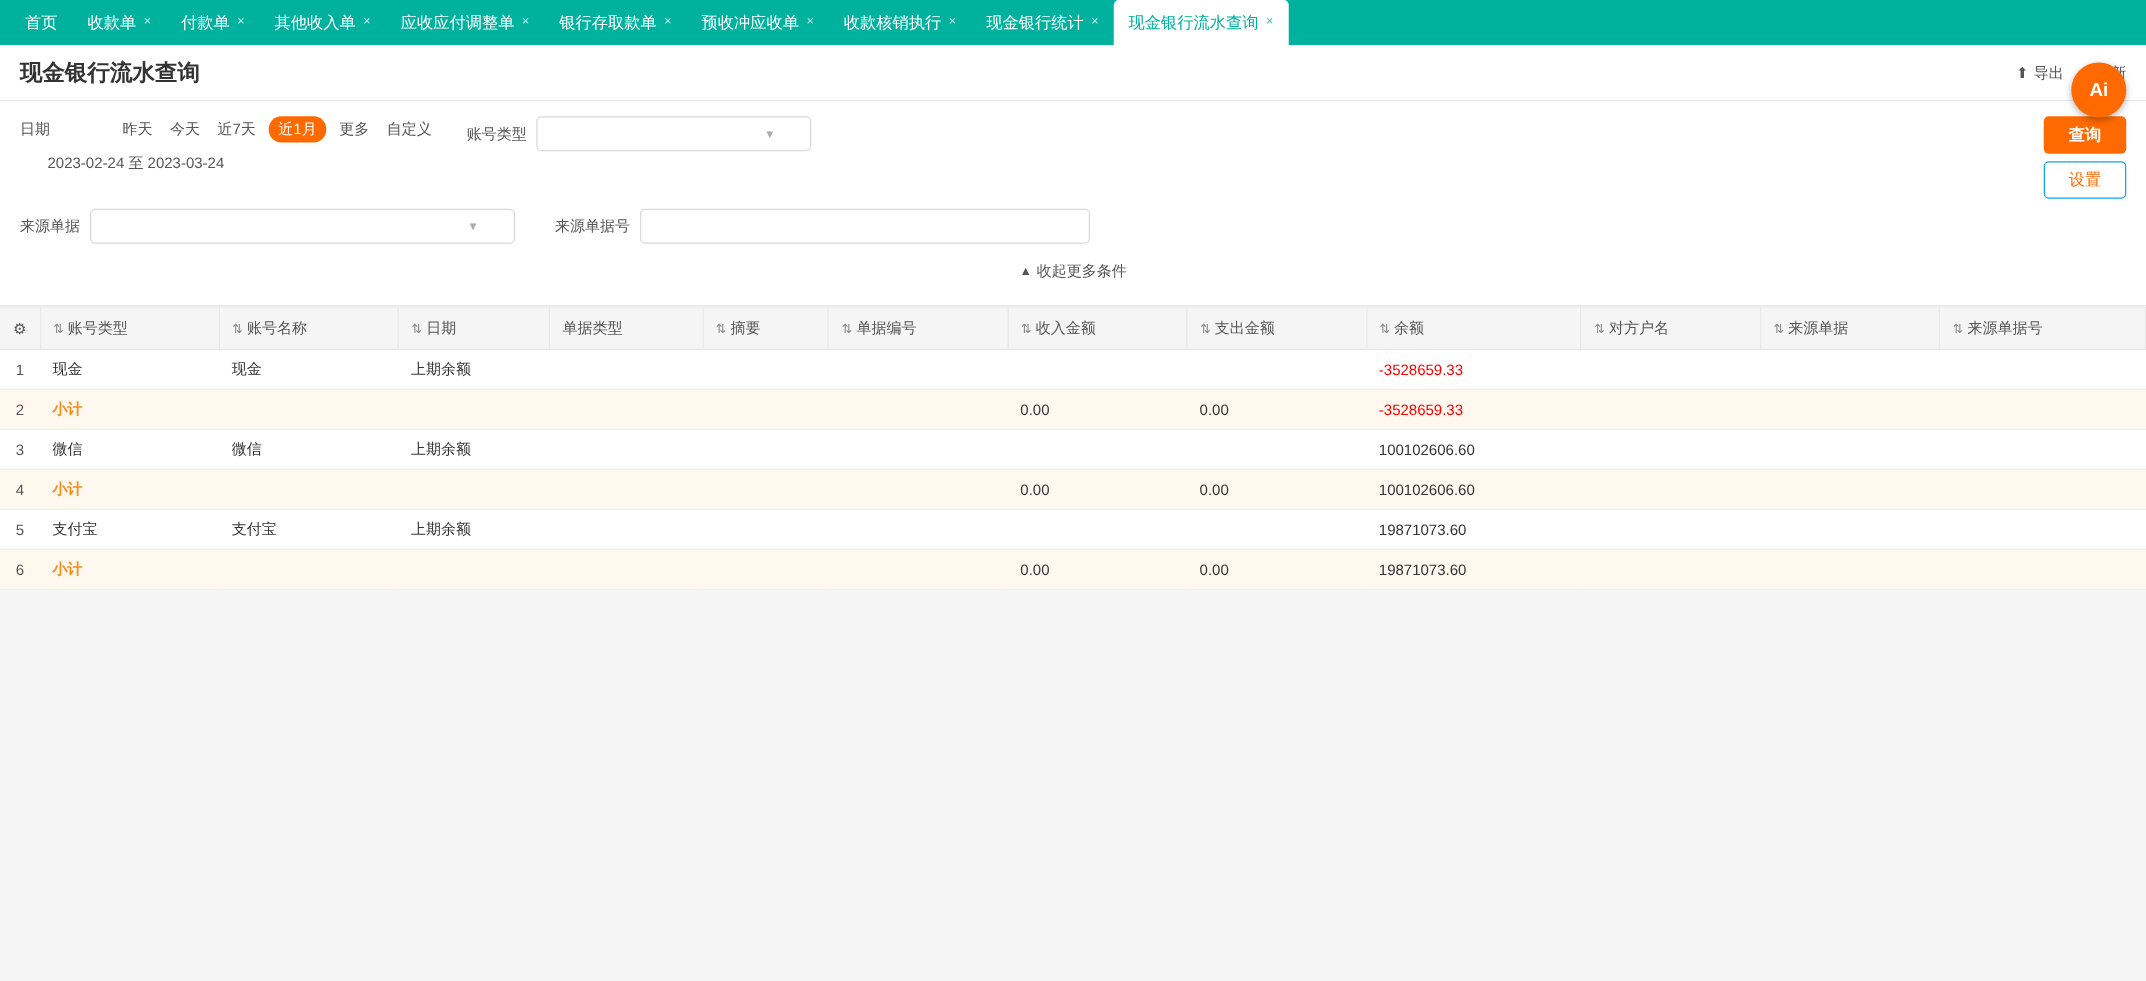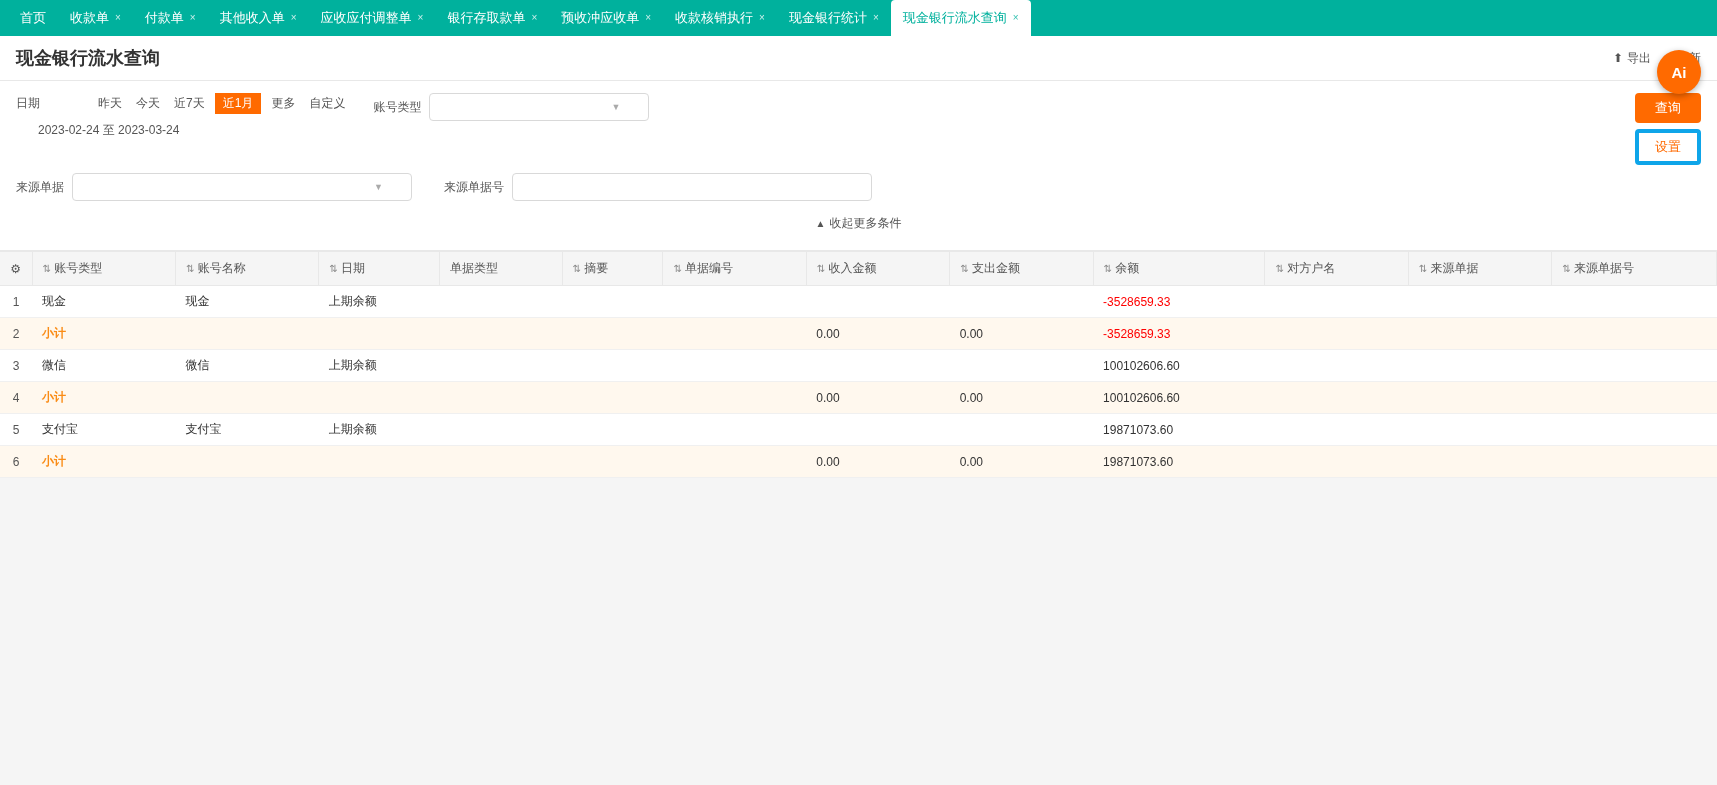--- a/index.html
+++ b/index.html
@@ -96,21 +96,21 @@
     .date-opt {
       color: #555;
       cursor: pointer;
       padding: 2px 4px;
       border-radius: 3px;
       font-size: 12px;
     }
     .date-opt.active {
       background: #ff6a00;
       color: #fff;
-      border-radius: 0;
+      border-radius: 10px;
       padding: 2px 8px;
     }
     .date-range {
       color: #555;
       font-size: 12px;
       margin-top: 4px;
       margin-left: 22px;
     }
     .filter-select {
       border: 1px solid #d9d9d9;
@@ -142,26 +142,26 @@
       font-size: 14px;
     }
     .query-btn {
       background: #ff6a00;
       color: #fff;
       border: none;
       border-radius: 4px;
       padding: 6px 20px;
       cursor: pointer;
       font-size: 13px;
-      font-weight: normal;
+      font-weight: bold;
     }
     .setting-btn {
       background: #fff;
       color: #ff6a00;
-      border: 4px solid #0ea5e9;
+      border: 1px solid #0ea5e9;
       border-radius: 4px;
       padding: 5px 16px;
       cursor: pointer;
       font-size: 13px;
     }
     .filter-actions {
       display: flex;
       flex-direction: column;
       gap: 6px;
     }

